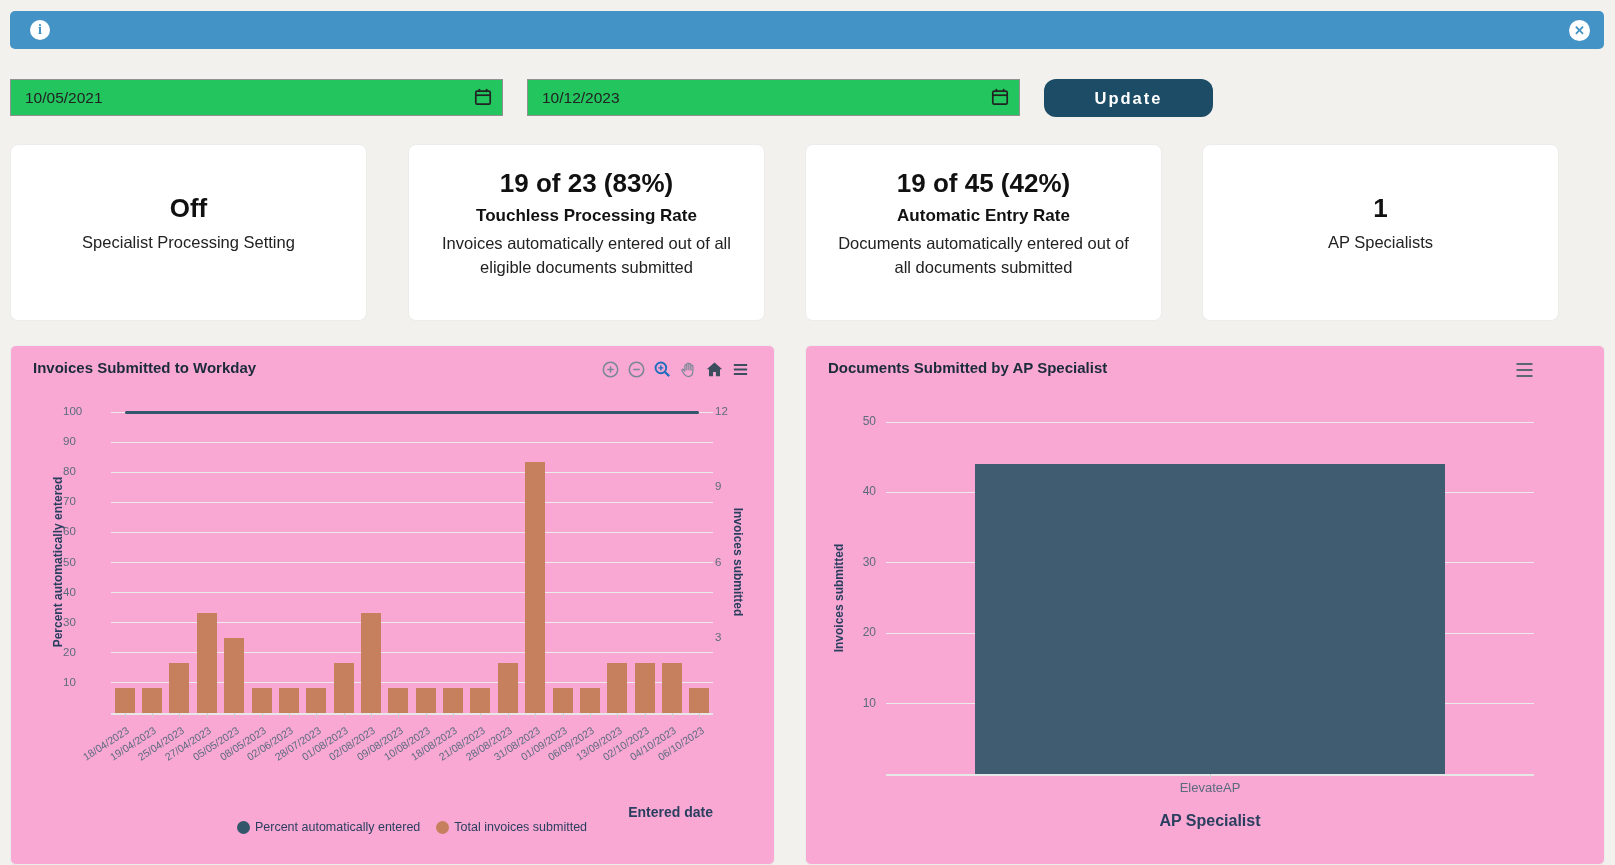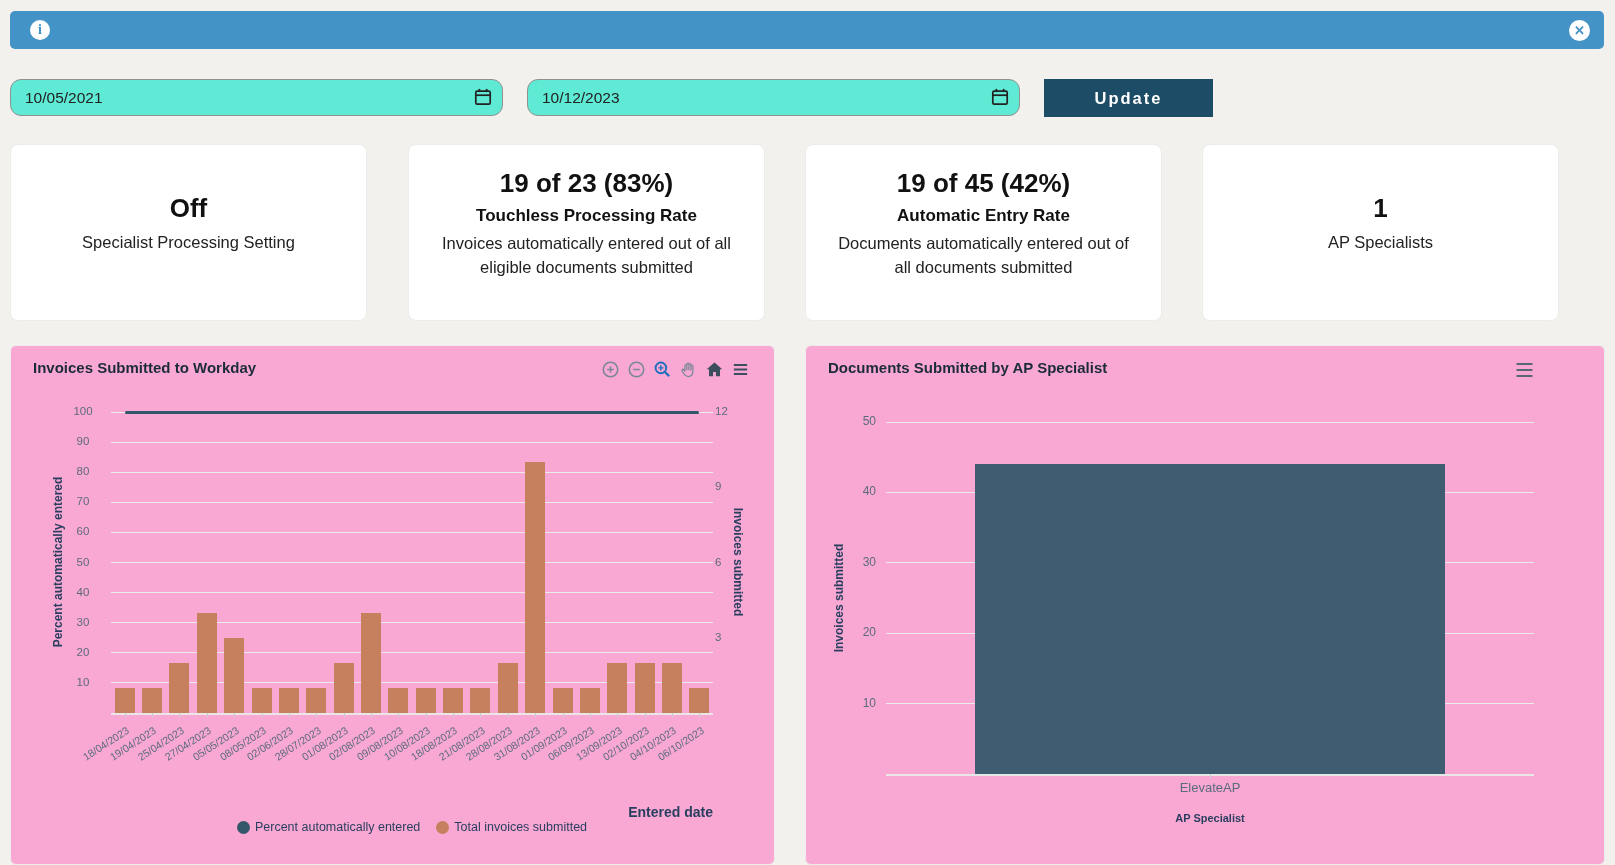--- a/index.html
+++ b/index.html
@@ -12,28 +12,28 @@
   .banner .info-ic{width:20px;height:20px;border-radius:50%;background:#fff;color:#4493c6;
     display:flex;align-items:center;justify-content:center;font-weight:bold;font-size:14px;
     margin-left:20px;flex:0 0 auto;font-family:"Liberation Serif",serif;}
   .banner .msg{margin-left:22px;font-size:15.5px;}
   .banner .close-ic{margin-left:auto;margin-right:14px;width:21px;height:21px;border-radius:50%;
     background:#fff;color:#4493c6;display:flex;align-items:center;justify-content:center;
     font-size:13px;font-weight:bold;cursor:pointer;}
 
   
   .date-wrap{position:absolute;top:79px;height:37px;}
-  .date-wrap input{width:100%;height:100%;border:1px solid #919191;border-radius:11px;
+  .date-wrap input{width:100%;height:100%;border:1px solid #919191;border-radius:0;
     padding:0 28px 0 14px;font-size:15.5px;color:#222;font-family:"Liberation Sans",sans-serif;
-    background:#5eead4;outline:none;}
+    background:#22c55e;outline:none;}
   .date-wrap .cal{position:absolute;right:11px;top:9px;width:18px;height:18px;cursor:pointer;}
   #date1{left:10px;width:493px;}
   #date2{left:527px;width:493px;}
   .update-btn{position:absolute;left:1044px;top:79px;width:169px;height:38px;background:#1d4c66;
-    color:#fff;border:none;border-radius:0;font-size:16.5px;letter-spacing:2px;font-weight:600;
+    color:#fff;border:none;border-radius:12px;font-size:16.5px;letter-spacing:2px;font-weight:600;
     font-family:"Liberation Sans",sans-serif;cursor:pointer;}
 
   
   .card{position:absolute;top:144px;height:177px;width:357px;background:#fff;border-radius:8px;
     border:1px solid #ececea;display:flex;flex-direction:column;align-items:center;
     justify-content:center;padding:0 26px 18px 26px;text-align:center;}
   .card .val{font-size:26px;font-weight:bold;color:#111;margin-bottom:7px;}
   .card .sub{font-size:17px;font-weight:bold;color:#111;margin-bottom:6px;}
   .card .desc{font-size:16.5px;color:#222;line-height:1.42;}
   #card1{left:10px;} #card2{left:408px;} #card3{left:805px;} #card4{left:1202px;}
@@ -50,21 +50,21 @@
   
   .plot{position:absolute;overflow:visible;}
   #combo-plot{left:100px;top:66px;width:602px;height:301px;}
   .gridline{position:absolute;left:0;width:100%;height:1px;background:#ebebeb;}
   .baseline{position:absolute;left:0;width:100%;height:2px;background:#e7e7e7;bottom:-2px;}
   .obar{position:absolute;bottom:0;width:20px;}
   .dline{position:absolute;height:3px;border-radius:2px;}
   .xtick{position:absolute;width:1px;height:5px;background:#ccc;}
   .tick-col{position:absolute;}
   #combo-left-ticks{left:52px;top:0;width:40px;height:400px;}
-  #combo-left-ticks div{position:absolute;right:0;width:100%;text-align:center;
+  #combo-left-ticks div{position:absolute;right:0;width:100%;text-align:left;
     font-size:11.5px;color:#5c6b7a;}
   #combo-right-ticks{left:704px;top:0;width:30px;height:400px;}
   #combo-right-ticks div{position:absolute;left:0;font-size:11.5px;color:#5c6b7a;}
   .yaxis-title{position:absolute;white-space:nowrap;font-size:12px;font-weight:bold;color:#2a3f5f;}
   #combo-ytitleL{left:47px;top:216px;transform:translate(-50%,-50%) rotate(-90deg);}
   #combo-ytitleR{left:727px;top:216px;transform:translate(-50%,-50%) rotate(90deg);}
   #combo-x-labels{position:absolute;left:100px;top:373px;width:602px;height:60px;}
   .xlab{position:absolute;top:5px;white-space:nowrap;font-size:10.5px;color:#5a6b7d;
     transform:rotate(-33deg);transform-origin:100% 0;}
   .xaxis-title{position:absolute;left:100px;width:602px;text-align:right;top:458px;
@@ -75,21 +75,21 @@
   .legend .dot{width:13px;height:13px;border-radius:50%;flex:0 0 auto;}
 
   
   #ap-plot{left:80px;top:76px;width:648px;height:352px;}
   #ap-ticks{left:42px;top:0;width:28px;height:450px;}
   #ap-ticks div{position:absolute;right:0;width:100%;text-align:right;font-size:12px;color:#5c6b7a;}
   #ap-ytitle{left:33px;top:252px;transform:translate(-50%,-50%) rotate(-90deg);font-size:12px;}
   .ap-cat{position:absolute;left:80px;width:648px;text-align:center;top:434px;
     font-size:13px;color:#5a6b7d;}
   .ap-xtitle{position:absolute;left:80px;width:648px;text-align:center;top:466px;
-    font-size:11px;font-weight:bold;color:#2a3f5f;}
+    font-size:16px;font-weight:bold;color:#2a3f5f;}
 </style>
 </head>
 <body>
 
 <div class="banner" style="background: rgb(68, 147, 198);">
   <span class="info-ic">i</span>
   <span class="close-ic">✕</span>
 </div>
 
 <div class="date-wrap" id="date1">

